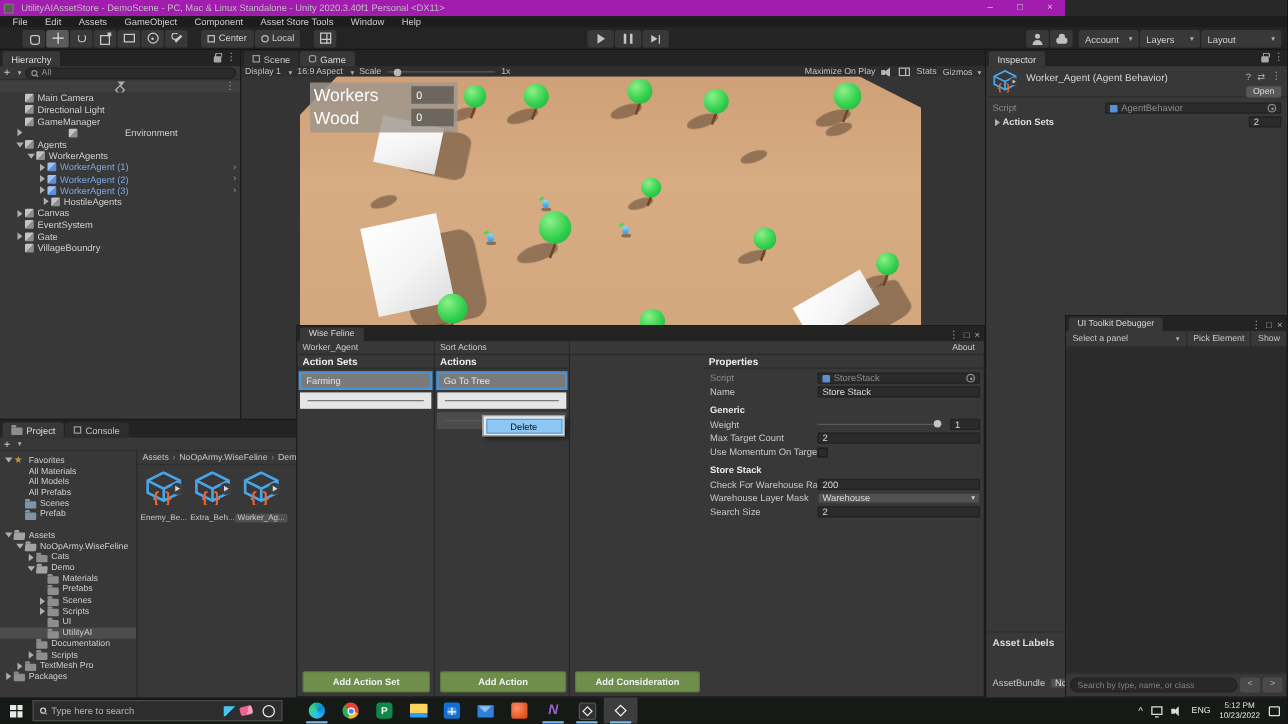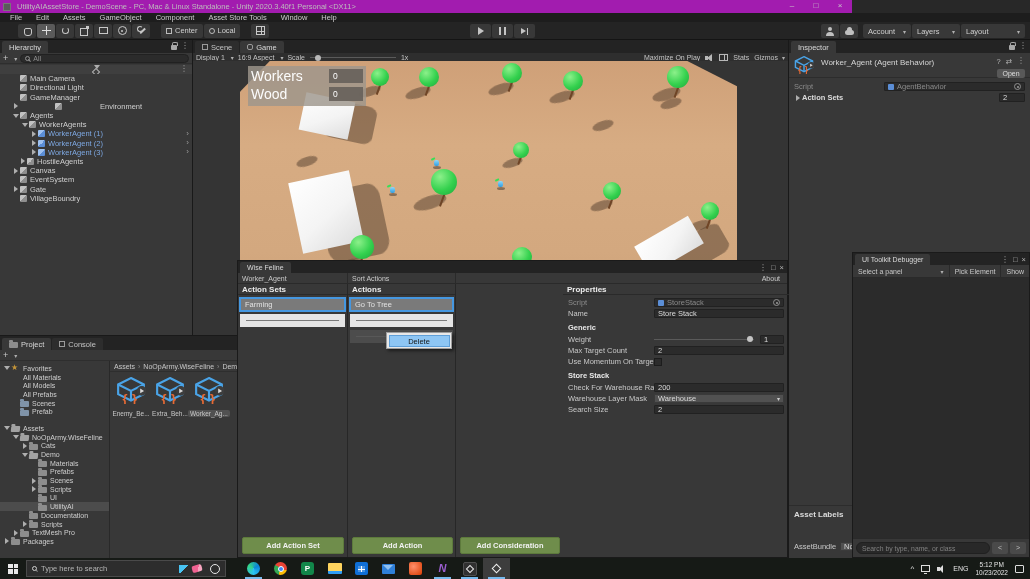--- a/index.html
+++ b/index.html
@@ -504,21 +504,21 @@
           <span class="chev">›</span>
         </div>
         <div class="trow prefab" style="padding-left: 29px;">
           <span class="arrow">
             <span class="tri-right"></span>
           </span>
           <span class="ic ic-prefab"></span>
           <span class="lbl">WorkerAgent (3)</span>
           <span class="chev">›</span>
         </div>
-        <div class="trow" style="padding-left: 18px; text-align: center;">
+        <div class="trow" style="padding-left: 32px; text-align: center;">
           <span class="arrow">
             <span class="tri-right"></span>
           </span>
           <span class="ic ic-obj"></span>
           <span class="lbl">HostileAgents</span>
         </div>
         <div class="trow" style="padding-left: 11px;">
           <span class="arrow">
             <span class="tri-right"></span>
           </span>

